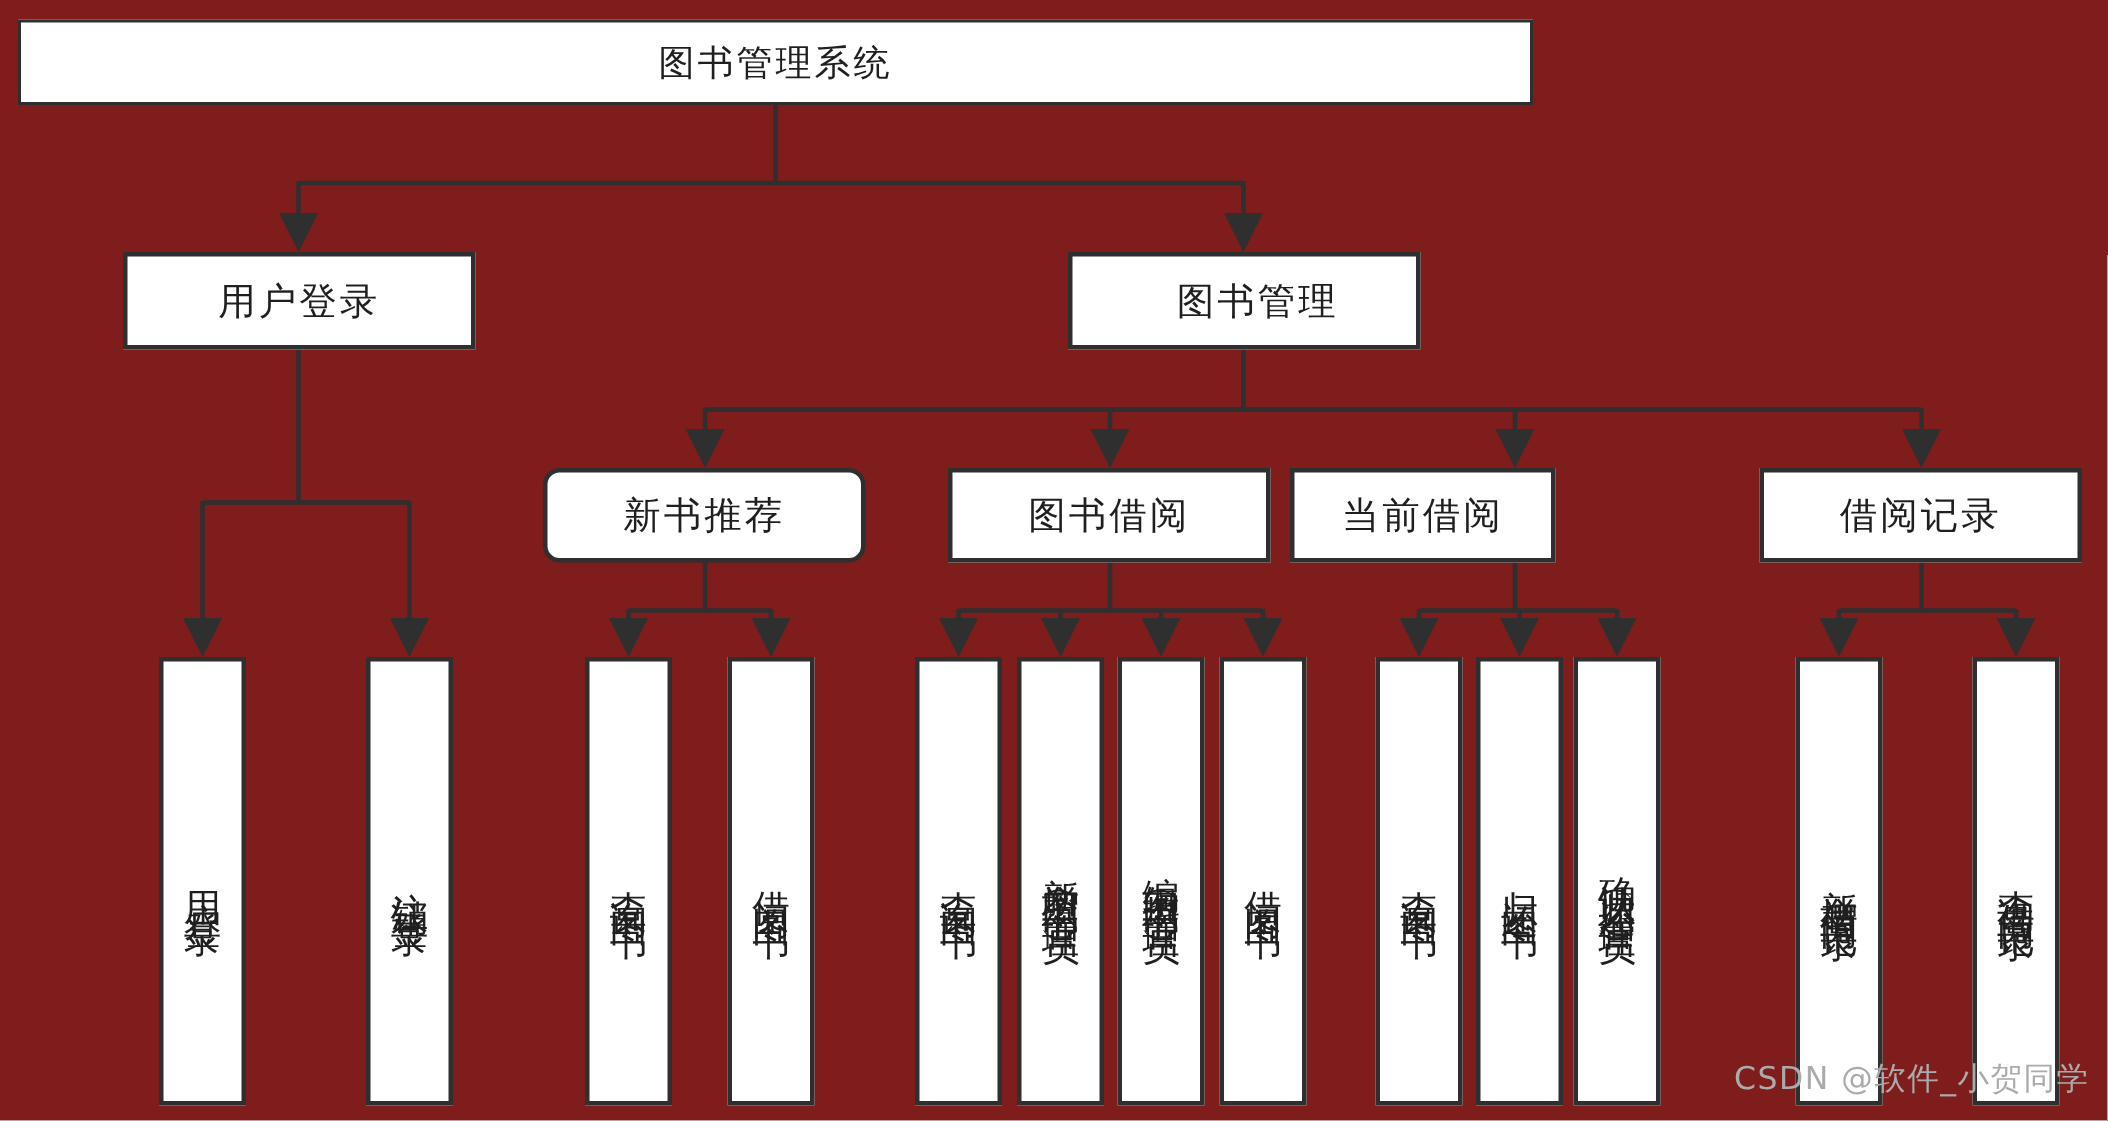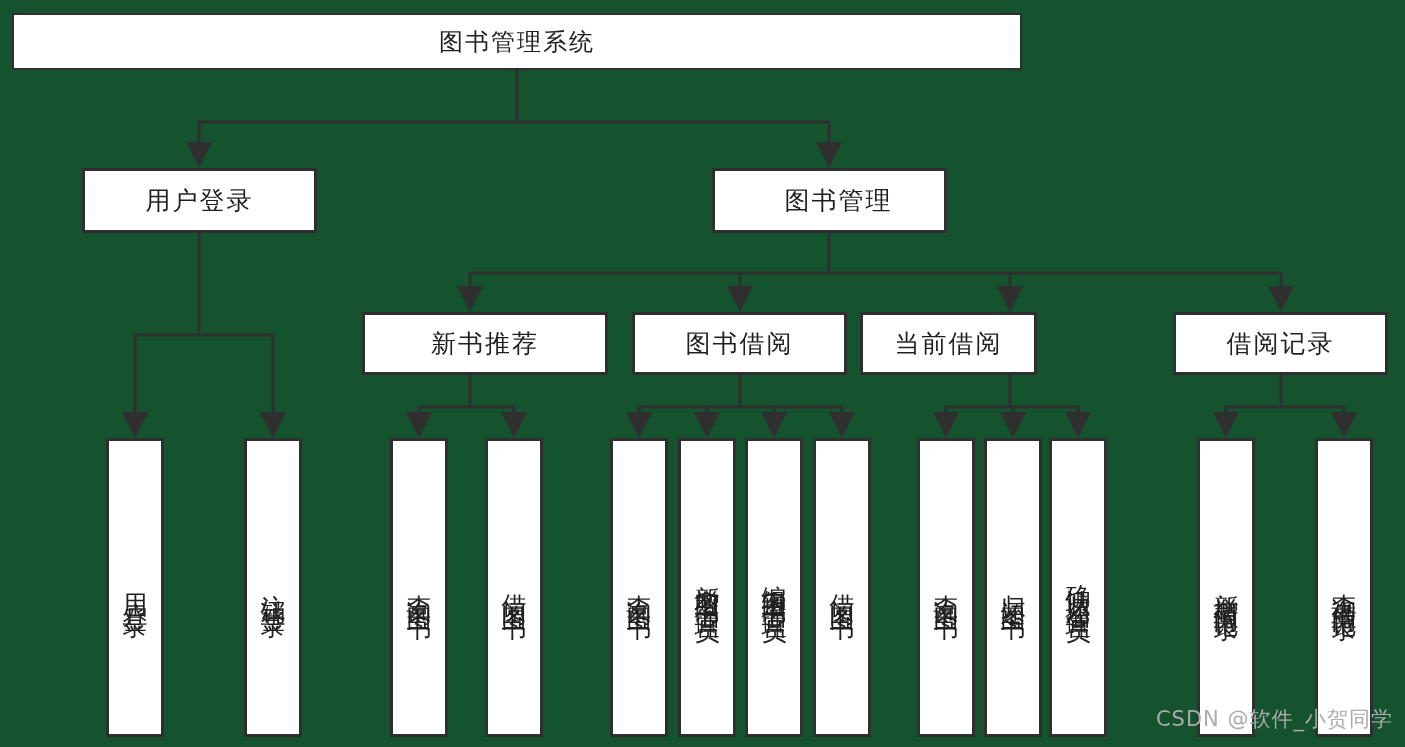--- a/index.html
+++ b/index.html
@@ -1,20 +1,20 @@
 <!DOCTYPE html>
 <html><head>
 <meta charset="utf-8">
 <style>
   html, body { margin: 0; padding: 0; background: #ffffff; }
   #canvas {
     position: relative;
     width: 1405px;
     height: 747px;
-    background: #14532d;
+    background: #7f1d1d;
     font-family: "DejaVu Sans", sans-serif;
     color: #1f1f1f;
     overflow: hidden;
   }
   #connectors {
     position: absolute;
     left: 0; top: 0;
     width: 1405px; height: 747px;
   }
   .box {
@@ -125,21 +125,21 @@
     <polygon points="1213,412 1239,412 1226,438"></polygon>
     <line x1="1344" y1="406" x2="1344" y2="418"></line>
     <polygon points="1331,412 1357,412 1344,438"></polygon>
   </svg>
 
   <div class="box root-box" style="left:12px; top:13px; width:1010px; height:57px;">图书管理系统</div>
 
   <div class="box hlabel" style="left:82px; top:168px; width:235px; height:65px;">用户登录</div>
   <div class="box hlabel" style="left:712px; top:168px; width:235px; height:65px;padding-left:18px;">图书管理</div>
 
-  <div class="box hlabel" style="left:362px; top:312px; width:246px; height:63px;">新书推荐</div>
+  <div class="box hlabel" style="left:362px; top:312px; width:215px; height:63px;border-radius:11px;">新书推荐</div>
   <div class="box hlabel" style="left:632px; top:312px; width:215px; height:63px;font-family:Liberation Mono, monospace;">图书借阅</div>
   <div class="box hlabel" style="left:860px; top:312px; width:177px; height:63px;">当前借阅</div>
   <div class="box hlabel" style="left:1173px; top:312px; width:215px; height:63px;">借阅记录</div>
 
   <div class="box leaf short" style="left:106px; top:438px; width:58px; height:299px;">
     <span>用户登录</span>
     </div>
   <div class="box leaf short" style="left:244px; top:438px; width:58px; height:299px;">
     <span>注销登录</span>
     </div>

